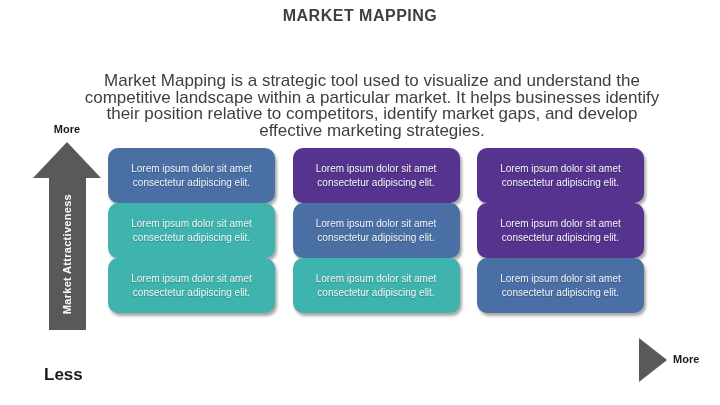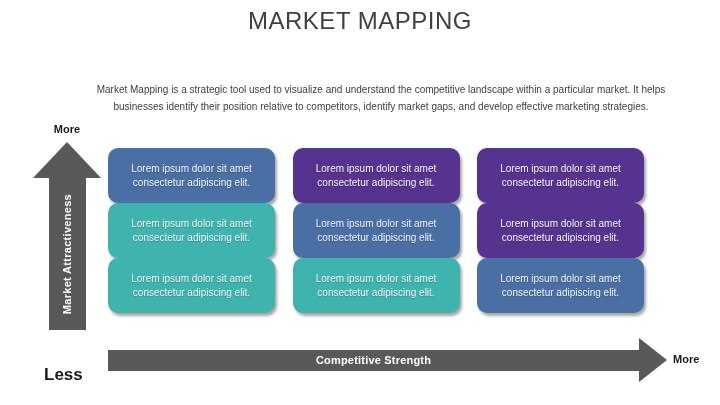--- a/index.html
+++ b/index.html
@@ -10,43 +10,43 @@
     background: #ffffff;
     font-family: "Liberation Sans", sans-serif;
     overflow: hidden;
   }
 
   
   .title {
     position: absolute;
     top: 7px; left: 0; right: 0;
     text-align: center;
-    font-size: 24px;
-    font-weight: normal;
+    font-size: 16px;
+    font-weight: bold;
     color: #3f3f3f;
     letter-spacing: 0.5px;
     margin: 0;
   }
   .subtitle {
     position: absolute;
     top: 37px; left: 0; right: 0;
     text-align: center;
     font-size: 10.5px;
     color: #8a8a8a;
     letter-spacing: 0.4px;
   }
   .description {
     position: absolute;
     top: 70px; left: 80px;
     width: 578px;
     text-align: center;
-    font-size: 10px;
+    font-size: 17px;
     line-height: 16.5px;
     color: #3f3f3f;
-    margin: 12px;
+    margin: 3px;
   }
 
   
   .y-more {
     position: absolute;
     top: 123px; left: 33px; width: 68px;
     text-align: center;
     font-size: 11px;
     font-weight: bold;
     color: #1a1a1a;
@@ -196,19 +196,16 @@
         <span class="cl">Lorem ipsum dolor sit amet</span>
         <span class="cl">consectetur adipiscing elit.</span>
       </div>
       <div class="cell" style="background: rgb(74, 111, 165);">
         <span class="cl">Lorem ipsum dolor sit amet</span>
         <span class="cl">consectetur adipiscing elit.</span>
       </div>
     </div>
 
   <div class="x-less">Less</div>
-  <div class="h-shaft" style="background: rgb(88, 89, 91);">
-    <span class="h-label">Competitive Strength</span>
-  </div>
   <div class="h-head" style="border-left-color: rgb(88, 89, 91);"></div>
   <div class="x-more">More</div>
 
 </div>
 
 </body></html>

